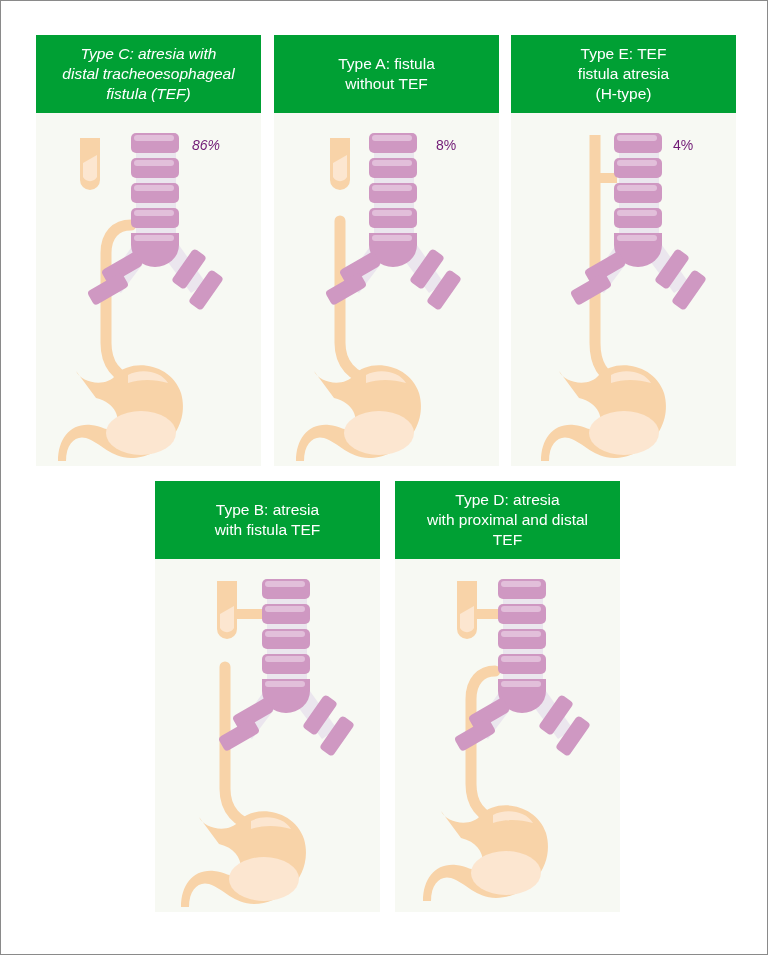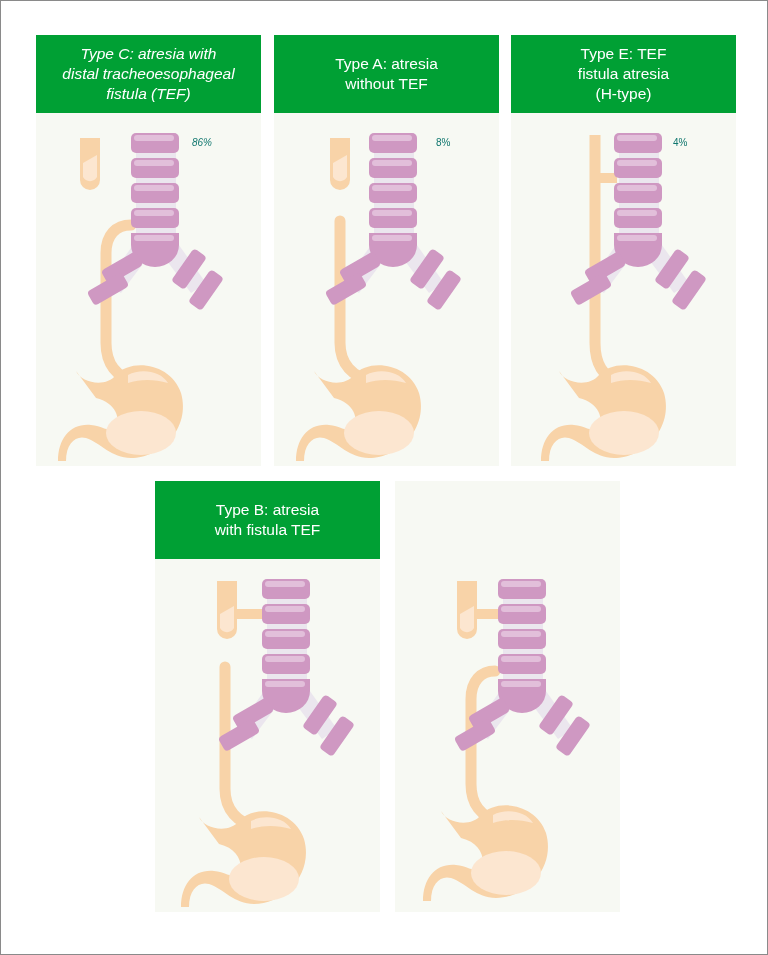--- a/index.html
+++ b/index.html
@@ -1,21 +1,21 @@
 <!DOCTYPE html>
 <html><head>
 <meta charset="utf-8">
 <style>
   html,body{margin:0;padding:0;}
   body{width:768px;height:955px;background:#ffffff;position:relative;overflow:hidden;font-family:"Liberation Sans",sans-serif;}
   .frame{position:absolute;left:0;top:0;width:766px;height:953px;border:1px solid #8a8a8a;}
   .panel{position:absolute;width:225px;background:#f7f9f3;}
   .hdr{position:absolute;left:0;top:0;width:225px;height:78px;background:#00a034;color:#fff;display:flex;align-items:center;justify-content:center;text-align:center;font-size:15.5px;line-height:20px;padding:0 6px;box-sizing:border-box;white-space:pre-line;}
   .fig{position:absolute;left:0;top:78px;width:225px;height:353px;}
-  .pct{position:absolute;font-size:10px;color:#0f766e;}
+  .pct{position:absolute;font-size:14px;color:#701a75;}
   svg{position:absolute;left:0;top:0;}
 </style>
 </head>
 <body>
 
 <div class="frame"></div>
 
 <svg width="0" height="0" style="position:absolute">
   <defs>
     <g id="trachea">
@@ -59,21 +59,21 @@
       <path d="M47 50 l14 -8 v22 a8 8 0 0 1 -14 0 Z" fill="#fce6d0"></path>
       <path d="M95 112 C80 112 70 122 70 140 L70 230 C70 250 80 265 100 268" fill="none" stroke="#f8d3a8" stroke-width="11" stroke-linecap="round"></path>
       <use href="#stomach"></use>
       <use href="#trachea"></use>
     </svg>
     <div class="pct" style="left:156px;top:24px;">86%</div>
   </div>
 </div>
 
 <div class="panel" style="left:274px;top:35px;height:431px;">
-  <div class="hdr">Type A: atresia
+  <div class="hdr">Type A: fistula
 without TEF</div>
   <div class="fig">
     <svg width="225" height="353" viewBox="0 0 225 353">
       <path d="M56 25 v42 a10 10 0 0 0 20 0 v-42 Z" fill="#f8d3a8"></path>
       <path d="M59 50 l14 -8 v22 a8 8 0 0 1 -14 0 Z" fill="#fce6d0"></path>
       <path d="M66 108 L66 230 C66 250 78 265 100 268" fill="none" stroke="#f8d3a8" stroke-width="11" stroke-linecap="round"></path>
       <use href="#stomach"></use>
       <use href="#trachea"></use>
     </svg>
     <div class="pct" style="left:162px;top:24px;">8%</div>
@@ -112,20 +112,23 @@
           <use href="#stomach"></use>
         </g>
       <g transform="translate(12 0)">
           <use href="#trachea"></use>
         </g>
     </svg>
   </div>
 </div>
 
 <div class="panel" style="left:395px;top:481px;height:431px;">
+  <div class="hdr">Type D: atresia
+with proximal and distal
+TEF</div>
   <div class="fig">
     <svg width="225" height="353" viewBox="0 0 225 353">
       <path d="M62 22 v48 a10 10 0 0 0 20 0 v-48 Z" fill="#f8d3a8"></path>
       <rect x="80" y="50" width="30" height="10" fill="#f8d3a8"></rect>
       <path d="M65 55 l14 -8 v22 a8 8 0 0 1 -14 0 Z" fill="#fce6d0"></path>
       <path d="M100 112 C86 112 76 122 76 140 L76 225 C76 245 86 258 104 262" fill="none" stroke="#f8d3a8" stroke-width="11" stroke-linecap="round"></path>
       <g transform="translate(6 -6)">
           <use href="#stomach"></use>
         </g>
       <g transform="translate(8 0)">

